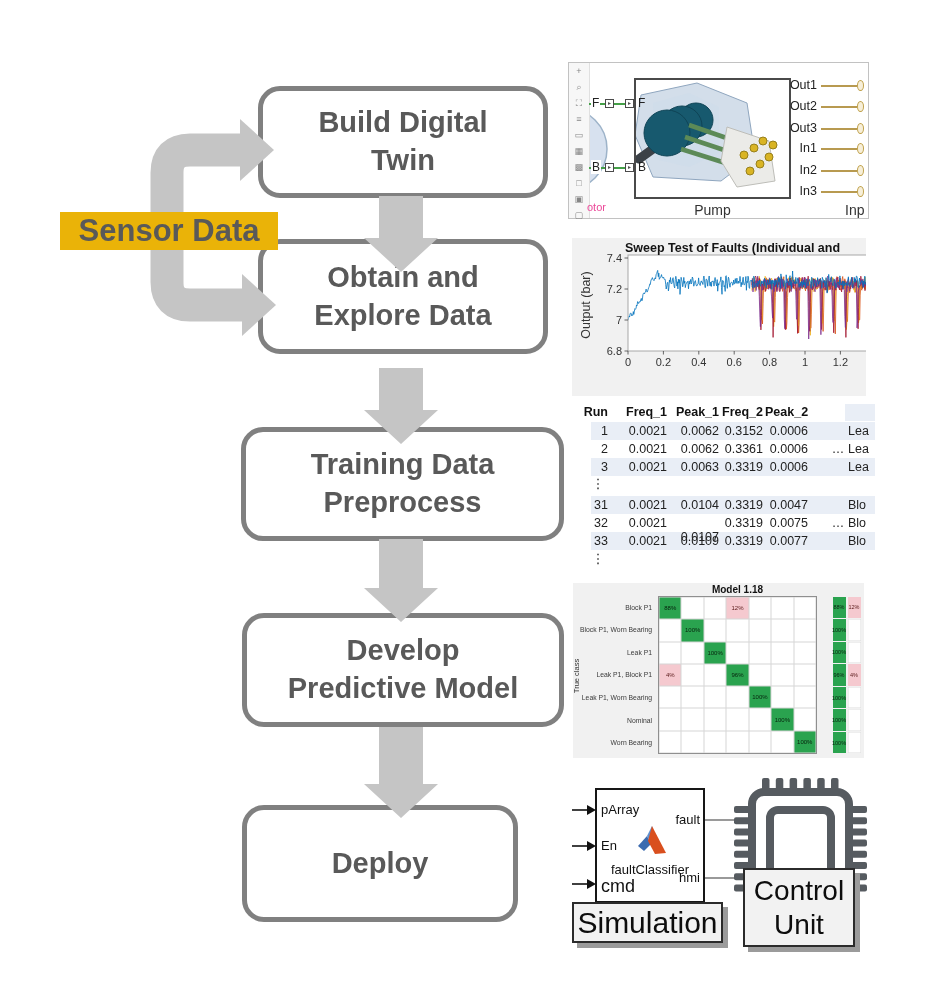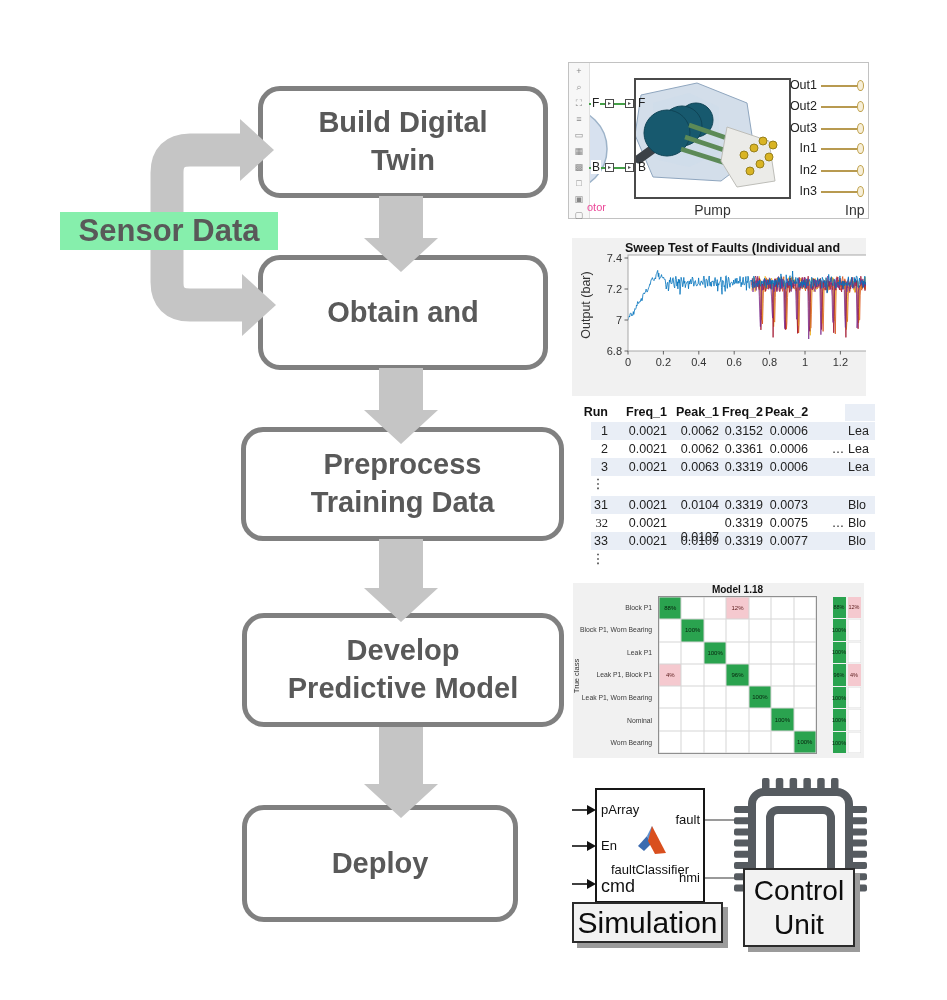--- a/index.html
+++ b/index.html
@@ -3,21 +3,21 @@
 <meta charset="utf-8">
 <style>
   html,body{margin:0;padding:0;background:#fff}
   #canvas{position:relative;width:947px;height:1000px;background:#fff;overflow:hidden;
           font-family:"Liberation Sans",sans-serif;color:#222}
   .abs{position:absolute}
   .flow-box{position:absolute;box-sizing:border-box;border:5px solid #808080;border-radius:22px;
             background:#fff;display:flex;flex-direction:column;align-items:center;justify-content:center;
             font-weight:bold;color:#595959;font-size:29px;line-height:1.3;text-align:center;z-index:2}
   #arrow-svg{left:0;top:0;z-index:5;pointer-events:none}
-  #sensor-label{z-index:6;background:#86efac;display:flex;align-items:center;justify-content:center;
+  #sensor-label{z-index:6;background:#eab308;display:flex;align-items:center;justify-content:center;
                 font-weight:bold;color:#595959;font-size:31px}
   .panel{position:absolute;box-sizing:border-box}
   #pump-panel{border:1px solid #c2c2c2;background:#fff}
   #pump-toolbar{position:absolute;left:0;top:0;width:20px;height:100%;background:#f7f7f7;
                 border-right:1px solid #e0e0e0;z-index:3;display:flex;flex-direction:column;align-items:center}
   .tb-icon{font-size:9px;color:#868686;line-height:16px;height:16px}
   .port-label{position:absolute;font-size:12.5px;color:#222;z-index:4}
   .wire{position:absolute;height:2px;z-index:3}
   .mini-sq{position:absolute;width:9px;height:9px;box-sizing:border-box;border:1.5px solid #4a4a4a;
            background:#fff;z-index:4;font-size:6px;line-height:6px;text-align:center;color:#555}
@@ -47,26 +47,27 @@
 </head>
 <body>
 
 <div id="canvas">
 
   <div id="flow-layer">
       <div class="flow-box" style="left: 258px; top: 86px; width: 290px; height: 112px;">
         <div>Build Digital</div>
         <div>Twin</div>
       </div>
-      <div class="flow-box" style="left: 258px; top: 255px; width: 290px; height: 115px;">
+      <div class="flow-box" style="left: 258px; top: 239px; width: 290px; height: 115px;">
         <div>Obtain and</div>
+        <div>Explore Data</div>
       </div>
       <div class="flow-box" style="left: 241px; top: 427px; width: 323px; height: 114px;">
+        <div>Training Data</div>
         <div>Preprocess</div>
-        <div>Training Data</div>
       </div>
       <div class="flow-box" style="left: 242px; top: 613px; width: 322px; height: 114px;">
         <div>Develop</div>
         <div>Predictive Model</div>
       </div>
       <div class="flow-box" style="left: 242px; top: 805px; width: 276px; height: 117px;">
         <div>Deploy</div>
       </div>
     </div>
 
@@ -229,25 +230,25 @@
         <div class="t-cell" style="position: absolute; left: 146px; width: 42px; text-align: right; top: 0px; height: 18px; z-index: 1;">0.3319</div>
         <div class="t-cell" style="position: absolute; left: 190px; width: 43px; text-align: right; top: 0px; height: 18px; z-index: 1;">0.0006</div>
         <div class="t-cell" style="position: absolute; left: 273px; width: 27px; top: 0px; height: 18px; overflow: hidden; white-space: nowrap; z-index: 1;">Lea</div>
       </div>
       <div class="t-row" style="position: absolute; left: 0px; top: 96px; width: 302px; height: 18px;">
         <div style="position: absolute; left: 16px; top: 0px; width: 284px; height: 18px; background: rgb(233, 238, 246); z-index: 0;"></div>
         <div class="t-cell" style="position: absolute; left: 3px; width: 30px; text-align: right; top: 0px; height: 18px; z-index: 1;">31</div>
         <div class="t-cell" style="position: absolute; left: 40px; width: 52px; text-align: right; top: 0px; height: 18px; z-index: 1;">0.0021</div>
         <div class="t-cell" style="position: absolute; left: 94px; width: 50px; text-align: right; top: 0px; height: 18px; z-index: 1;">0.0104</div>
         <div class="t-cell" style="position: absolute; left: 146px; width: 42px; text-align: right; top: 0px; height: 18px; z-index: 1;">0.3319</div>
-        <div class="t-cell" style="position: absolute; left: 190px; width: 43px; text-align: right; top: 0px; height: 18px; z-index: 1;">0.0073</div>
+        <div class="t-cell" style="position: absolute; left: 190px; width: 43px; text-align: right; top: 0px; height: 18px; z-index: 1;">0.0047</div>
         <div class="t-cell" style="position: absolute; left: 273px; width: 27px; top: 0px; height: 18px; overflow: hidden; white-space: nowrap; z-index: 1;">Blo</div>
       </div>
       <div class="t-row" style="position: absolute; left: 0px; top: 114px; width: 302px; height: 18px;">
-        <div class="t-cell" style="position: absolute; left: 3px; width: 30px; text-align: right; top: 0px; height: 18px; z-index: 1; font-family: Liberation Serif, serif;">32</div>
+        <div class="t-cell" style="position: absolute; left: 3px; width: 30px; text-align: right; top: 0px; height: 18px; z-index: 1;">32</div>
         <div class="t-cell" style="position: absolute; left: 40px; width: 52px; text-align: right; top: 0px; height: 18px; z-index: 1;">0.0021</div>
         <div class="t-cell" style="position: absolute; left: 94px; width: 50px; text-align: right; top: 14px; height: 18px; z-index: 1;">0.0107</div>
         <div class="t-cell" style="position: absolute; left: 146px; width: 42px; text-align: right; top: 0px; height: 18px; z-index: 1;">0.3319</div>
         <div class="t-cell" style="position: absolute; left: 190px; width: 43px; text-align: right; top: 0px; height: 18px; z-index: 1;">0.0075</div>
         <div class="t-cell" style="position: absolute; left: 250px; width: 26px; text-align: center; top: 0px; height: 18px; z-index: 1;">…</div>
         <div class="t-cell" style="position: absolute; left: 273px; width: 27px; top: 0px; height: 18px; overflow: hidden; white-space: nowrap; z-index: 1;">Blo</div>
       </div>
       <div class="t-row" style="position: absolute; left: 0px; top: 132px; width: 302px; height: 18px;">
         <div style="position: absolute; left: 16px; top: 0px; width: 284px; height: 18px; background: rgb(233, 238, 246); z-index: 0;"></div>
         <div class="t-cell" style="position: absolute; left: 3px; width: 30px; text-align: right; top: 0px; height: 18px; z-index: 1;">33</div>

